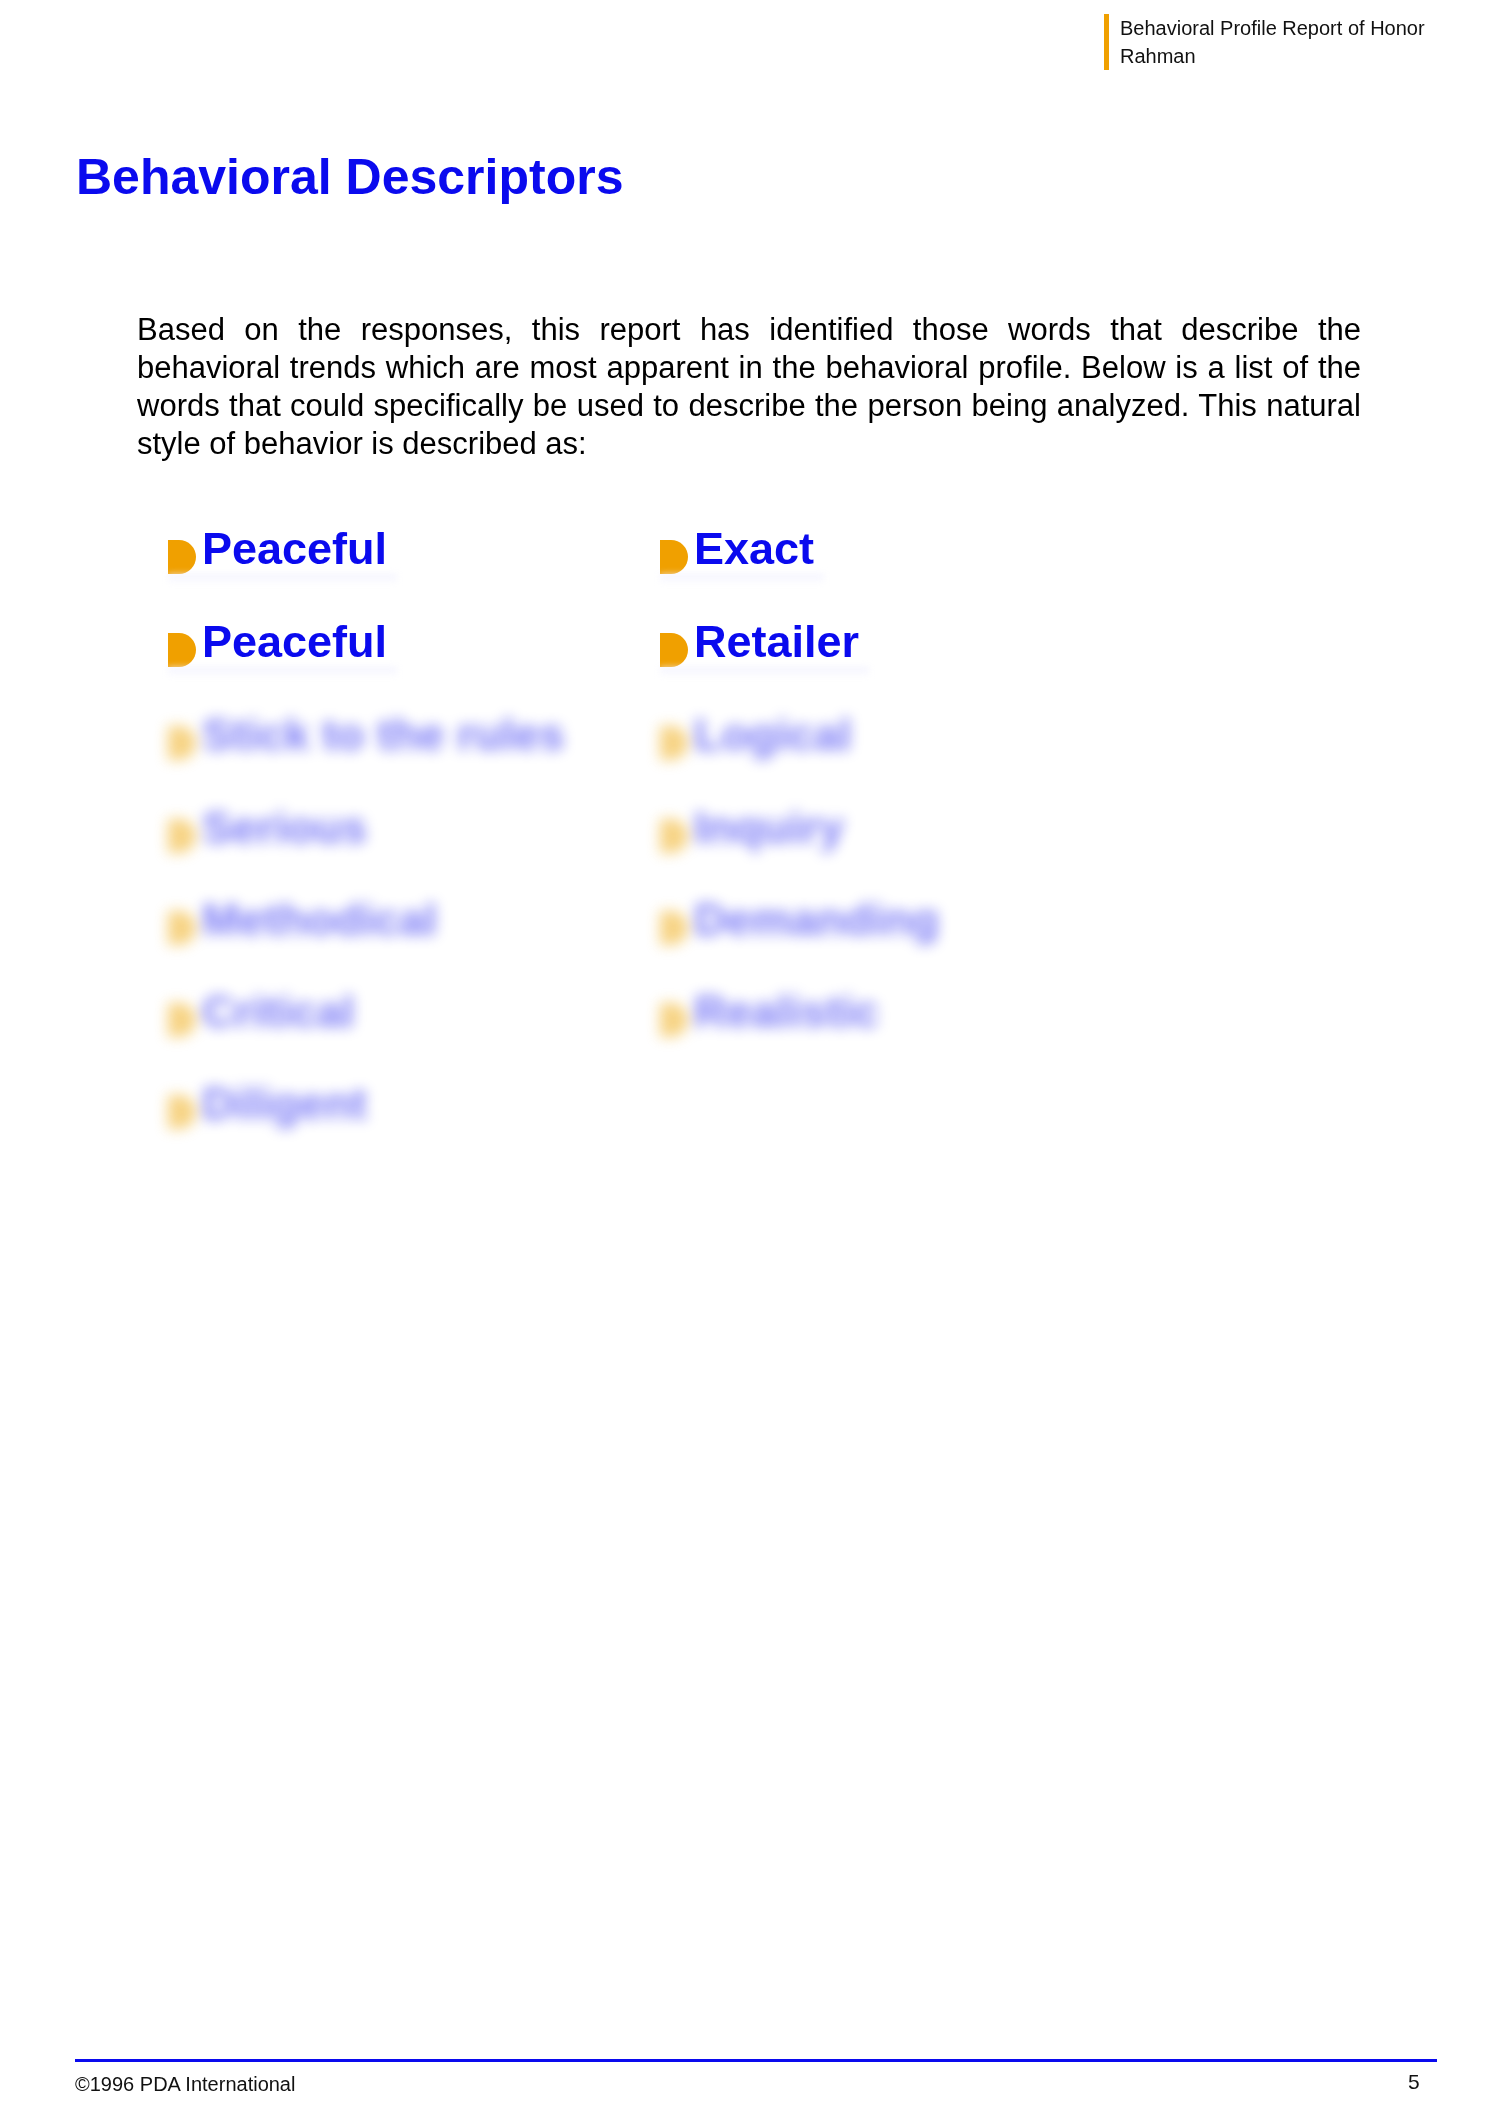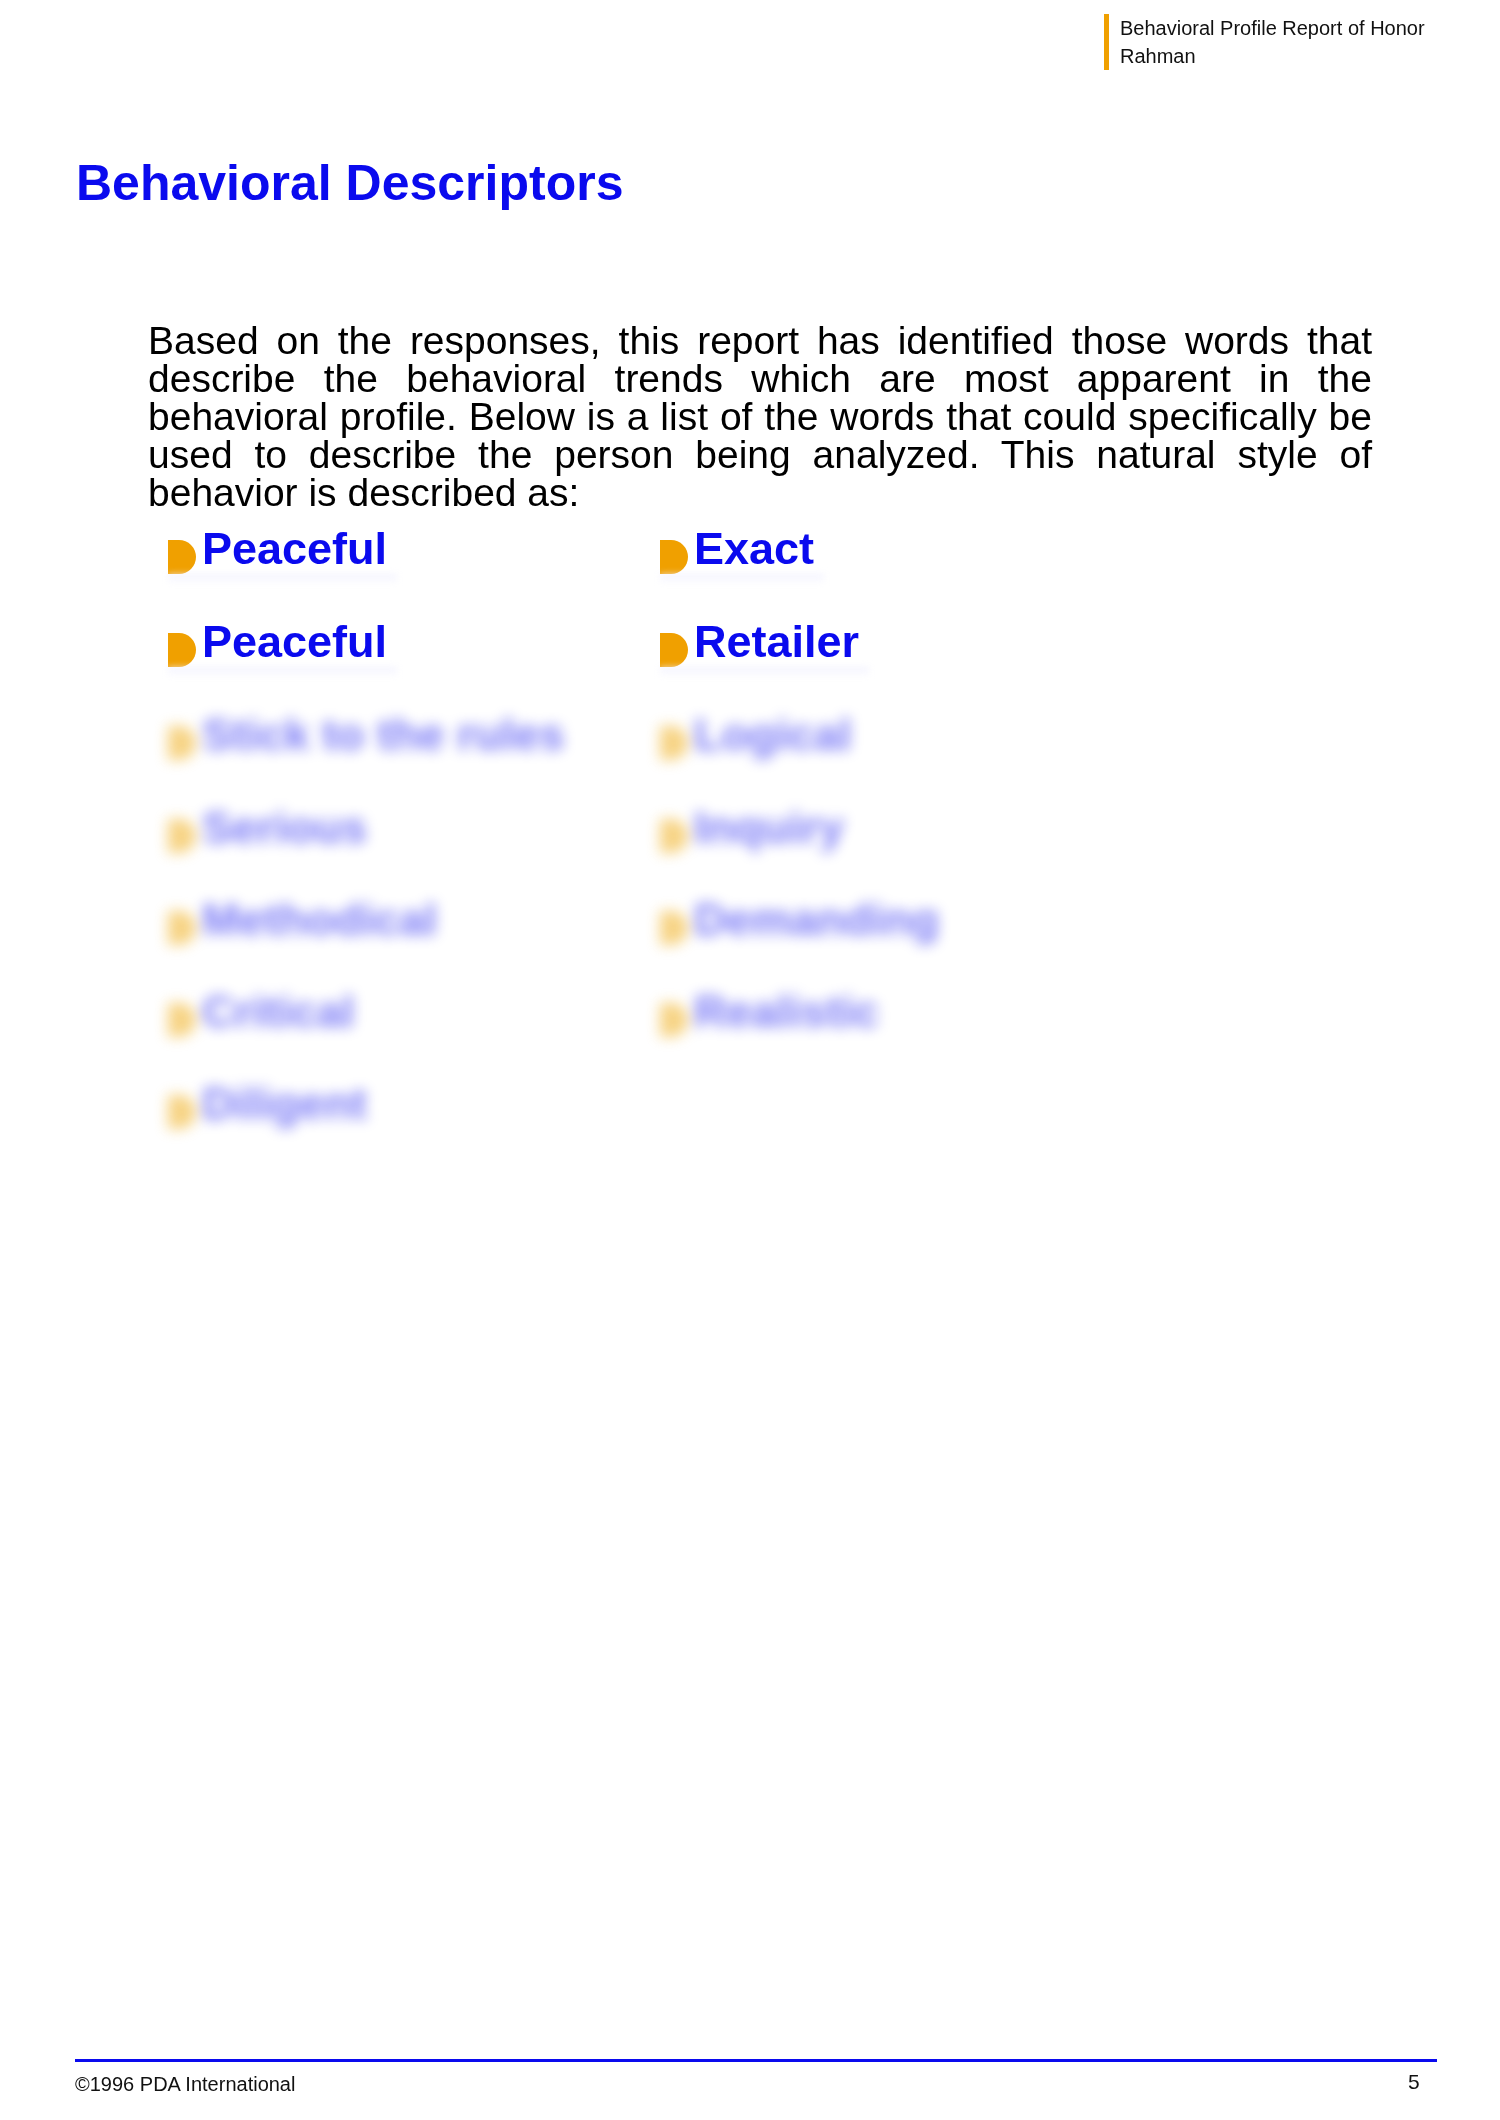--- a/index.html
+++ b/index.html
@@ -22,35 +22,35 @@
     width: 340px;
     border-left: 5px solid #f0a000;
     padding-left: 11px;
     font-size: 20px;
     line-height: 28px;
     color: #111;
   }
   .page-title {
     position: absolute;
     left: 76px;
-    top: 154px;
+    top: 148px;
     margin: 0;
     font-size: 50px;
     font-weight: bold;
     color: #0a0aee;
     letter-spacing: 0px;
     text-align: right;
   }
   .intro {
     position: absolute;
     left: 136px;
     top: 310px;
     width: 1224px;
-    margin: 12px;
-    font-size: 39px;
+    margin: 1px;
+    font-size: 31px;
     line-height: 38px;
     text-align: justify;
     text-align-last: left;
     color: #000;
   }
   .descriptors {
     position: absolute;
     left: 168px;
     top: 514px;
     width: 900px;

